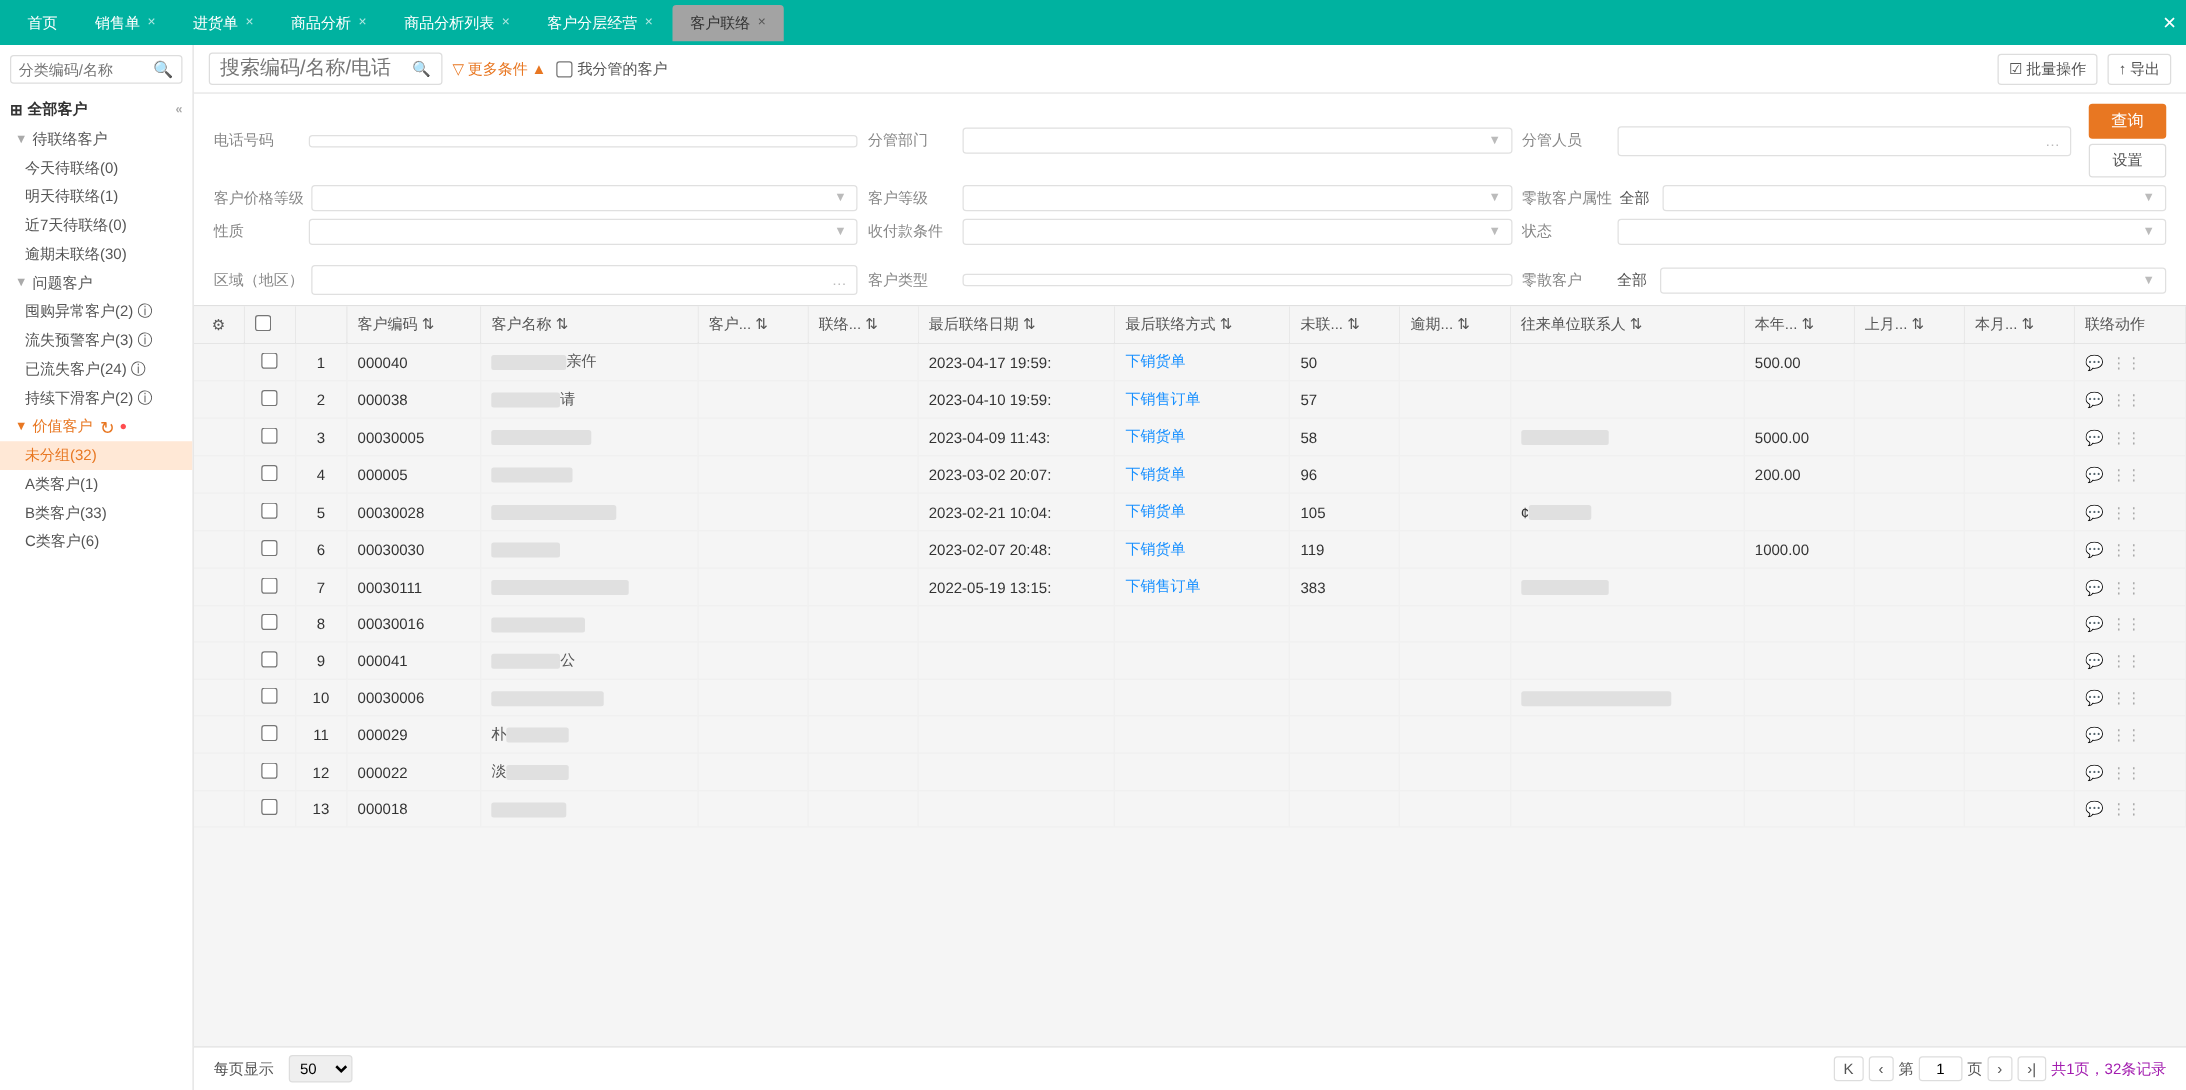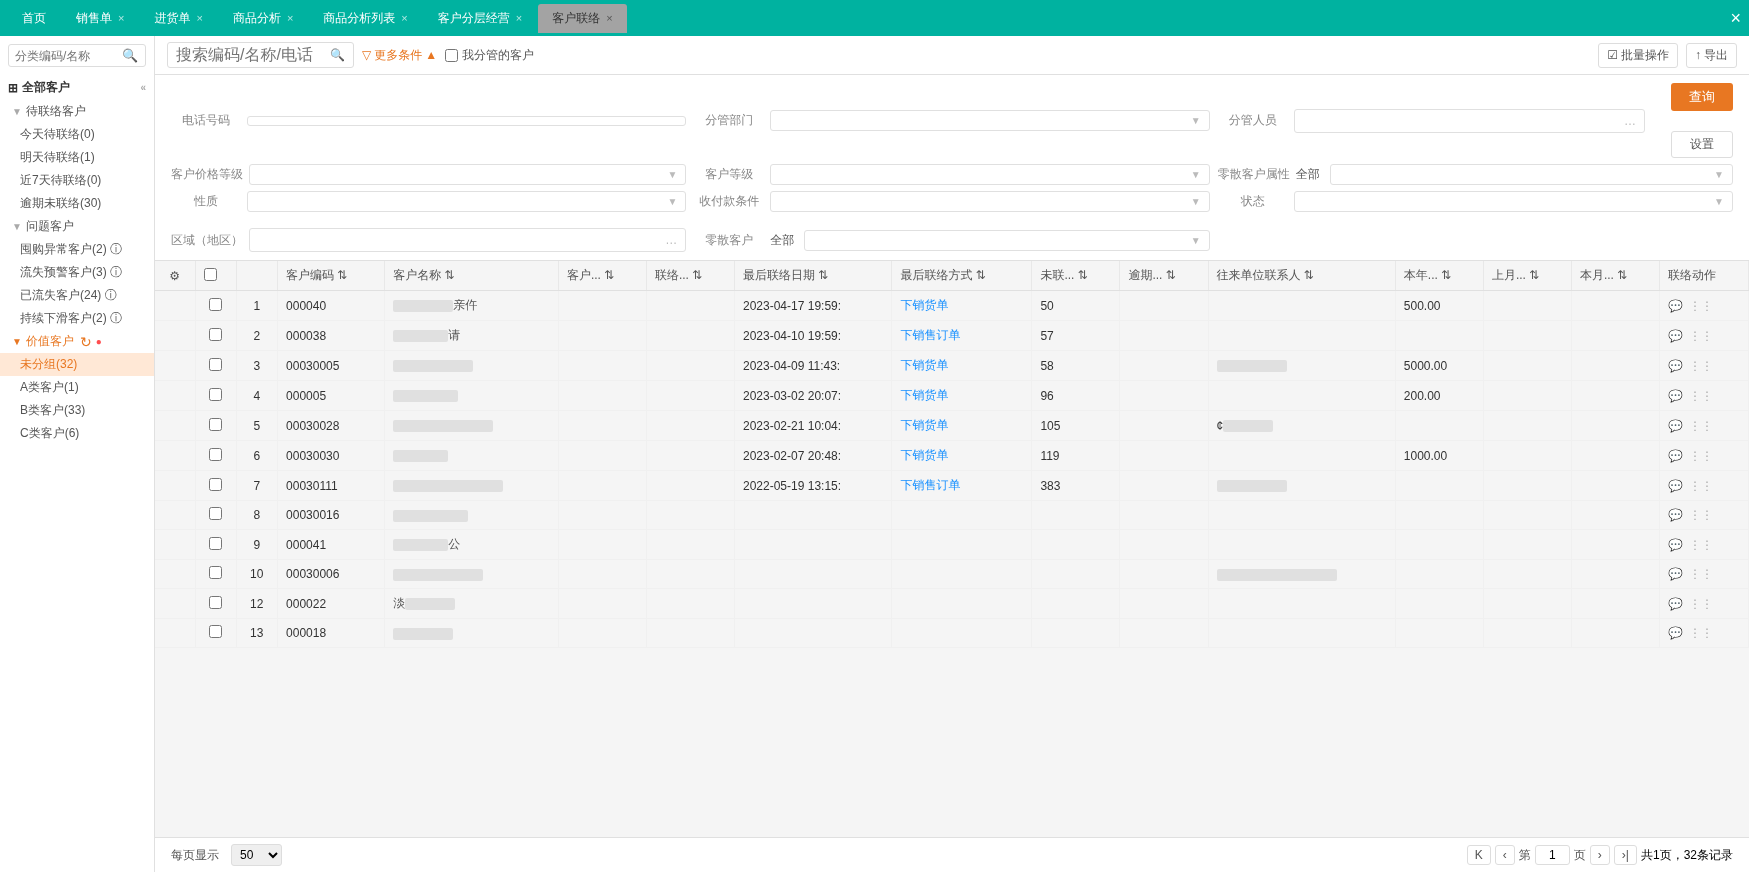--- a/index.html
+++ b/index.html
@@ -102,21 +102,21 @@
       margin-left: auto; display: flex; gap: 8px;
     }
     .toolbar-btn {
       display: flex; align-items: center; gap: 3px;
       color: #555; cursor: pointer; padding: 3px 8px;
       border: 1px solid #ddd; border-radius: 3px; background: #fff;
     }
     .filter-row {
       display: flex; align-items: center; gap: 6px;
     }
-    .filter-label { color: #888; min-width: 70px; text-align: center; }
+    .filter-label { color: #888; min-width: 70px; text-align: left; }
     .filter-input {
       flex: 1; border: 1px solid #ddd; border-radius: 3px;
       padding: 4px 8px; font-size: 12px; outline: none;
       display: flex; align-items: center; justify-content: space-between;
       cursor: pointer; color: #999; background: #fff;
     }
     .filter-input .chevron { color: #bbb; font-size: 10px; }
     .btn-query {
       background: #e87722; color: #fff; border: none;
       border-radius: 3px; padding: 5px 18px; cursor: pointer;
@@ -170,21 +170,21 @@
     .footer .page-btn {
       border: 1px solid #ddd; border-radius: 3px;
       padding: 2px 7px; cursor: pointer; background: #fff;
       color: #555;
     }
     .footer .page-input {
       border: 1px solid #ddd; border-radius: 3px;
       width: 35px; text-align: center; padding: 2px 4px;
       font-size: 12px; outline: none;
     }
-    .footer .total-info { color: #000000; }
+    .footer .total-info { color: #a21caf; }
 
     
     .gear-cell { text-align: center; }
 
     
     .table-scroll-wrapper { overflow-x: auto; overflow-y: auto; height: 100%; }
   </style>
 </head>
 <body>
 
@@ -328,21 +328,21 @@
             <span></span>
               <span class="chevron">▼</span>
           </div>
         </div>
         <div class="filter-row">
           <span class="filter-label">分管人员</span>
           <div class="filter-input" style="border:1px solid #e0e0e0">
             <span></span>
               <span style="color:#bbb">…</span>
           </div>
-          <div style="display:flex;flex-direction:column;gap:20px;margin-left:20px">
+          <div style="display:flex;flex-direction:column;gap:4px;margin-left:8px">
             <button class="btn-query">查询</button>
             <button class="btn-reset">设置</button>
           </div>
         </div>
       </div>
 
       <div style="display:grid;grid-template-columns:1fr 1fr 1fr;gap:8px;margin-bottom:6px;align-items:center">
         <div class="filter-row">
           <span class="filter-label">客户价格等级</span>
           <div class="filter-input" style="border:1px solid #e0e0e0">
@@ -391,20 +391,24 @@
         </div>
       </div>
 
       <div style="display:grid;grid-template-columns:1fr 1fr 1fr;gap:8px;align-items:center">
         <div class="filter-row">
           <span class="filter-label">区域（地区）</span>
           <div class="filter-input" style="border:1px solid #e0e0e0">
             <span></span>
               <span style="color:#bbb">…</span>
           </div>
+        </div>
+        <div class="filter-row">
+          <span class="filter-label">客户类型</span>
+          <div class="filter-input" style="border:1px solid #e0e0e0"></div>
         </div>
         <div class="filter-row">
           <span class="filter-label">零散客户</span>
           <span style="color:#555;margin-right:4px">全部</span>
           <div class="filter-input" style="flex:1;border:1px solid #e0e0e0">
             <span></span>
               <span class="chevron">▼</span>
           </div>
         </div>
       </div>
@@ -659,20 +663,43 @@
       <td>
         <div class="action-icons">
           <span title="联络">💬</span>
           <span title="更多">⋮⋮</span>
         </div>
       </td>
     </tr>
             <tr>
       <td class="center gear-cell"></td>
       <td class="center"><input type="checkbox" style=""></td>
+      <td class="center">11</td>
+      <td>000029</td>
+      <td><span style="color:#555">朴</span><span class="blurred" style="width:50px"></span></td>
+      <td></td>
+      <td></td>
+      <td></td>
+      <td></td>
+      <td></td>
+      <td></td>
+      <td></td>
+      <td></td>
+      <td></td>
+      <td></td>
+      <td>
+        <div class="action-icons">
+          <span title="联络">💬</span>
+          <span title="更多">⋮⋮</span>
+        </div>
+      </td>
+    </tr>
+            <tr>
+      <td class="center gear-cell"></td>
+      <td class="center"><input type="checkbox" style=""></td>
       <td class="center">12</td>
       <td>000022</td>
       <td><span style="color:#555">淡</span><span class="blurred" style="width:50px"></span></td>
       <td></td>
       <td></td>
       <td></td>
       <td></td>
       <td></td>
       <td></td>
       <td></td>

